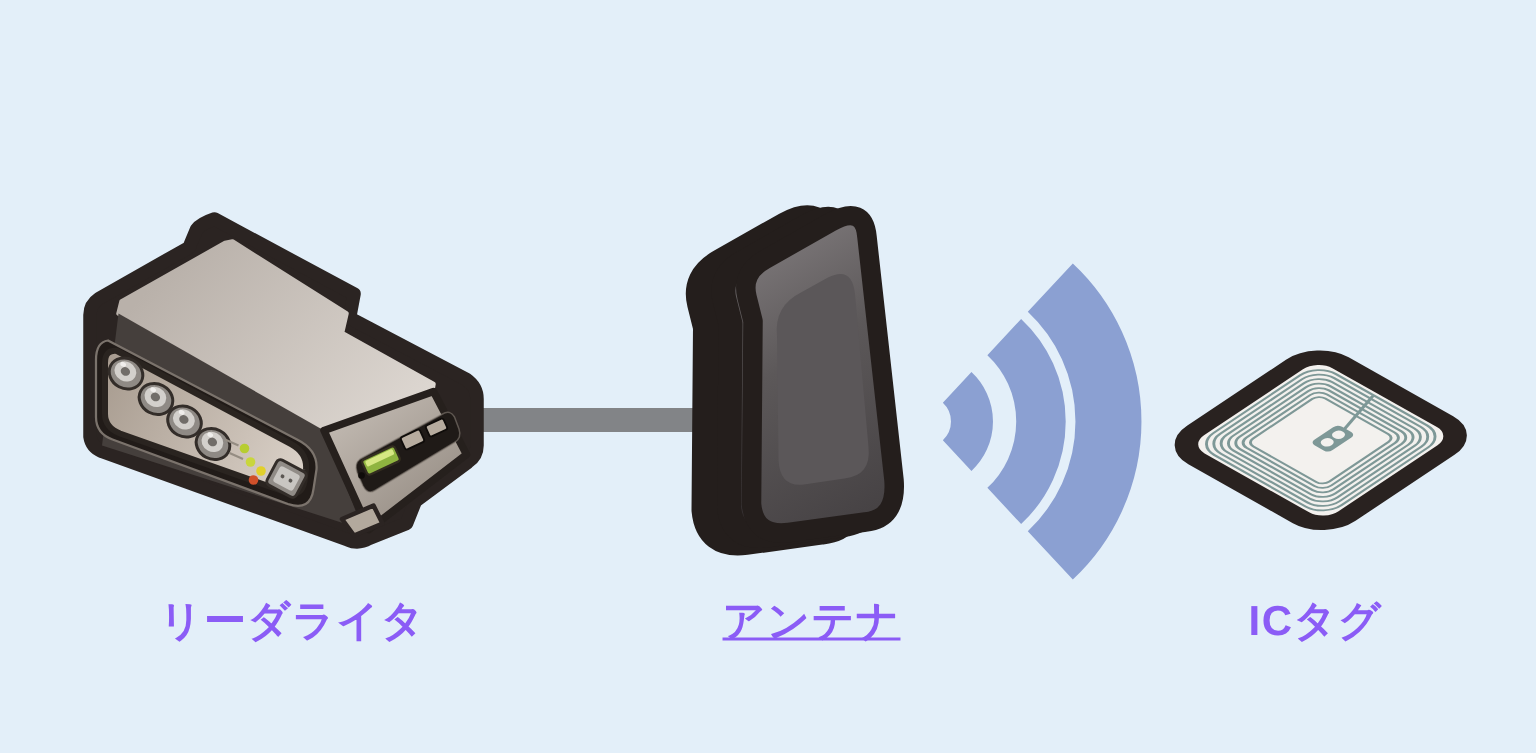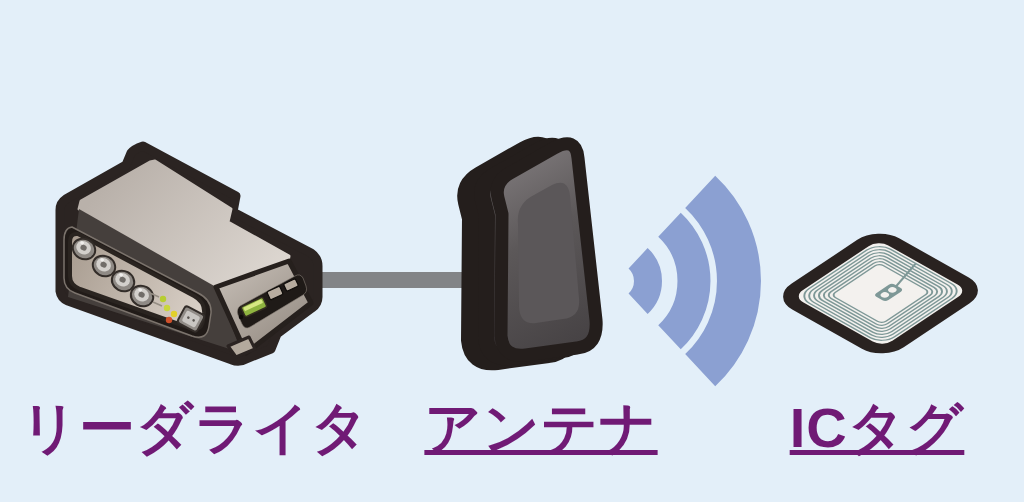--- a/index.html
+++ b/index.html
@@ -1,25 +1,25 @@
 <!DOCTYPE html>
 <html><head>
 <meta charset="utf-8">
 <style>
   html,body{margin:0;padding:0;}
   body{width:1024px;height:502px;overflow:hidden;
        font-family:"Liberation Sans","DejaVu Sans",sans-serif;}
   .stage{position:relative;width:1024px;height:502px;background:#e3eff9;}
   .stage svg{position:absolute;left:0;top:0;}
   .node-label{position:absolute;top:400px;transform:translateX(-50%);
-      font-size:56px;font-weight:700;color:#701a75;letter-spacing:1px;
+      font-size:28px;font-weight:700;color:#8b5cf6;letter-spacing:1px;
       white-space:nowrap;line-height:1;}
   .lbl-reader{left:195px;}
   .lbl-antenna{left:541px;text-decoration:underline;}
-  .lbl-tag{left:877px;text-decoration:underline;}
+  .lbl-tag{left:877px;}
 </style>
 </head>
 <body>
 
 <div class="stage">
 
 <svg width="1024" height="502" viewBox="0 0 1024 502">
   <defs>
     <linearGradient id="gTop" gradientUnits="userSpaceOnUse" x1="120" y1="170" x2="260" y2="300">
       <stop offset="0" stop-color="#b9b1aa"></stop>

